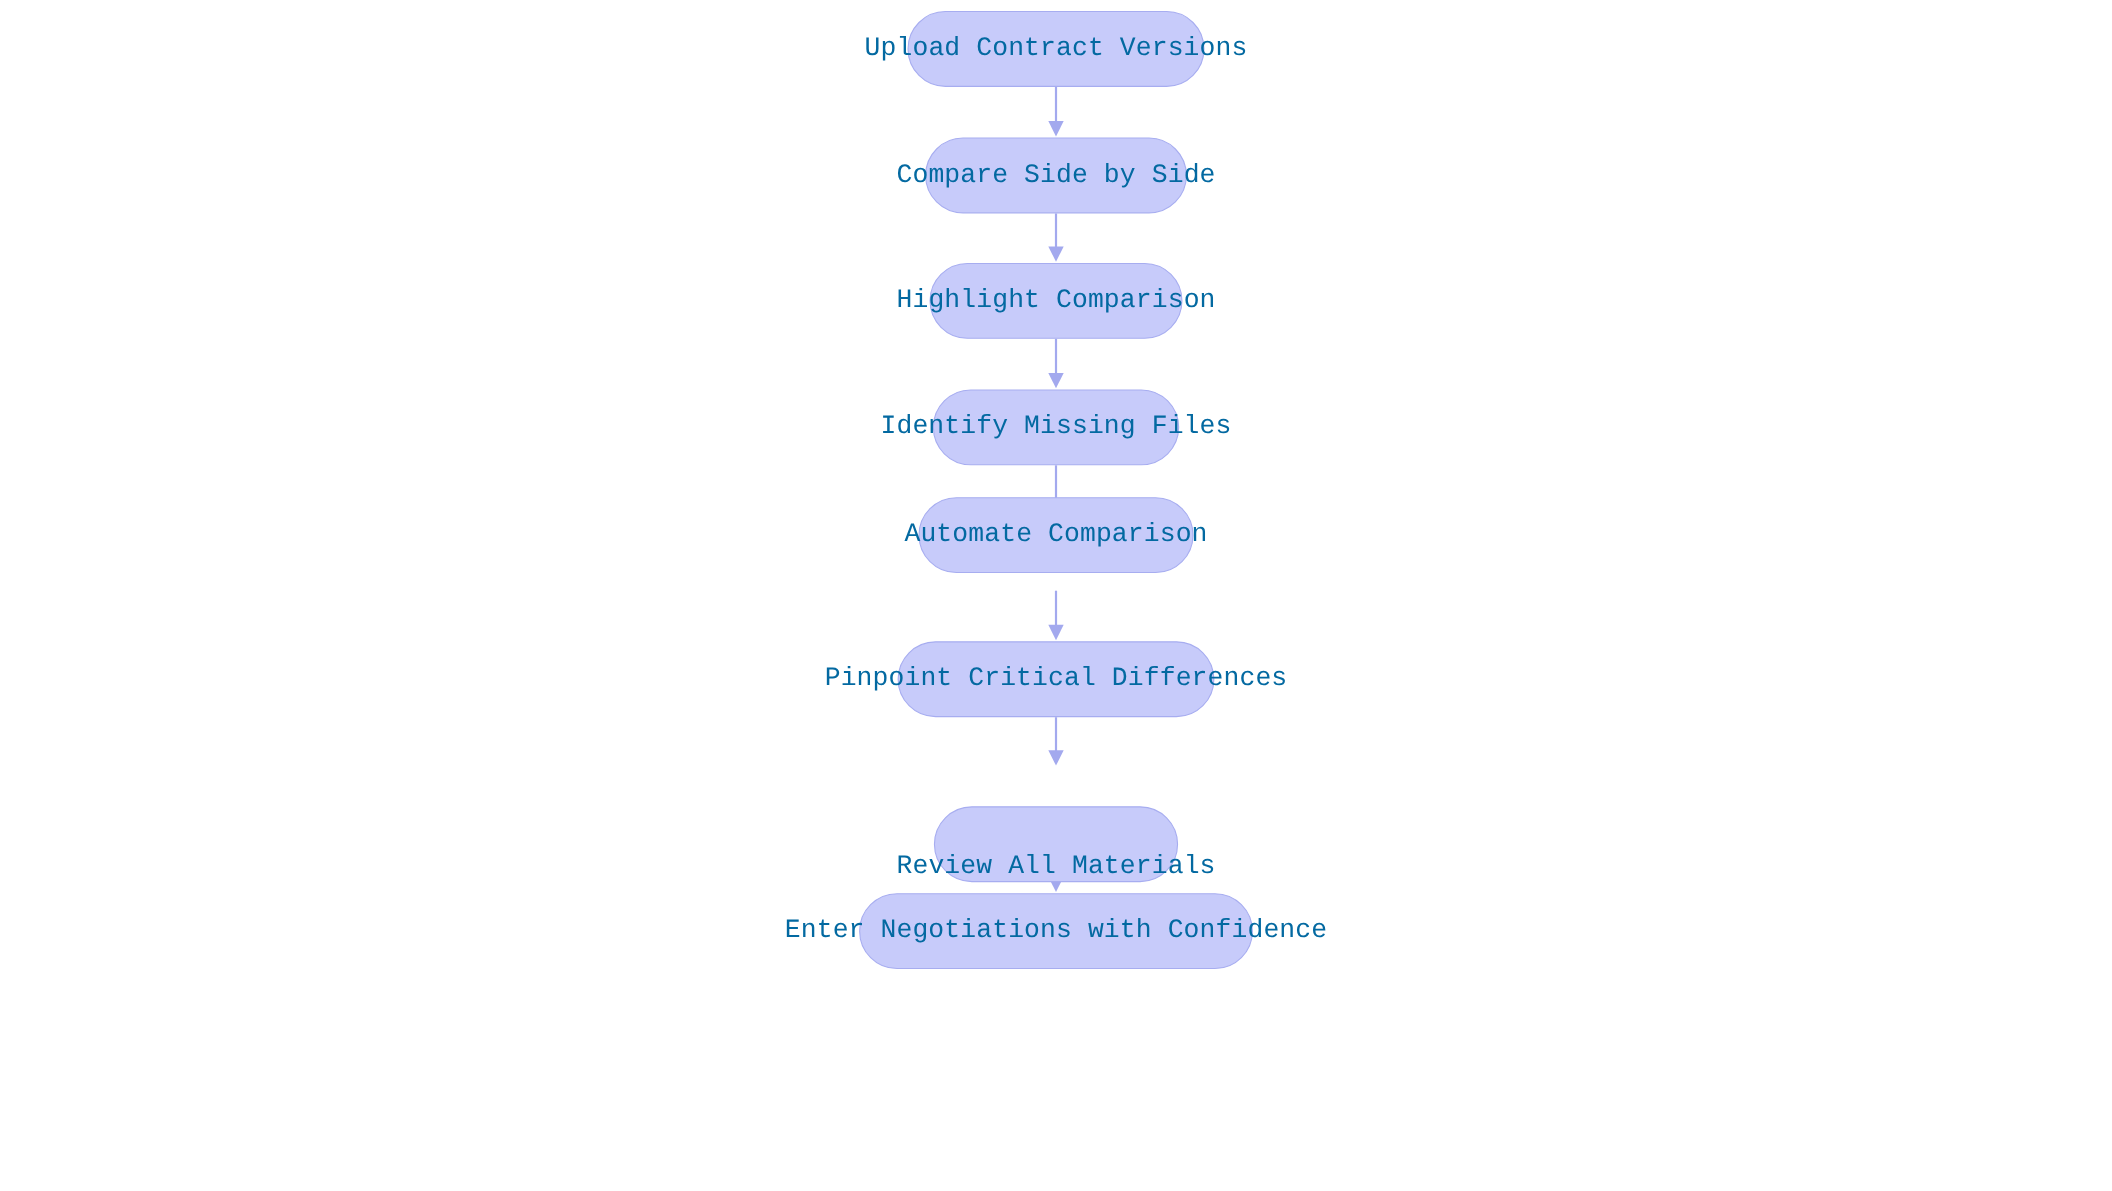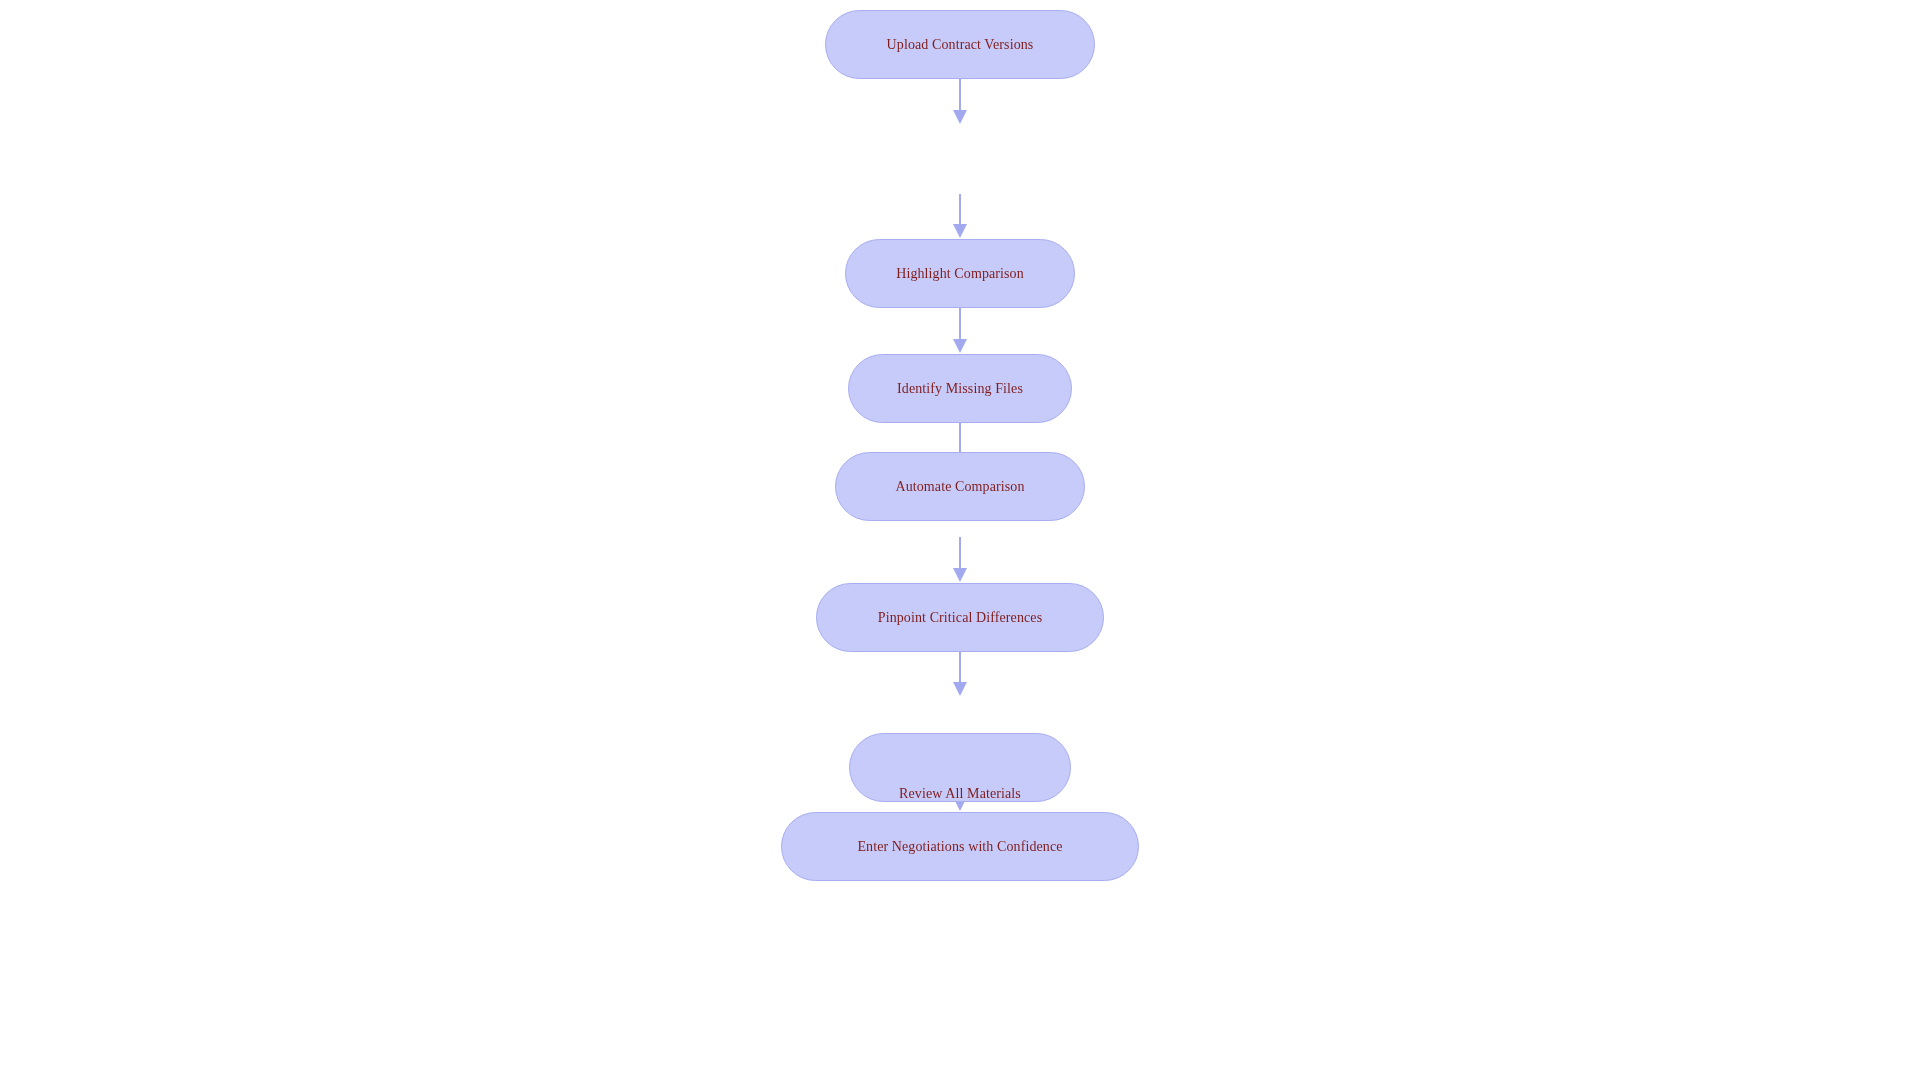--- a/index.html
+++ b/index.html
@@ -38,24 +38,24 @@
     border-radius: 36px;
     background: #c7cbfa;
     display: flex;
     align-items: center;
     justify-content: center;
     transform: translateX(-50%);
     left: 960px;
   }
 
   .flow-node-label {
-    font-family: Liberation Serif, serif;
-    font-size: 14px;
+    font-family: Liberation Mono, monospace;
+    font-size: 24px;
     line-height: 1;
-    color: #7f1d1d;
+    color: #0369a1;
     white-space: nowrap;
     letter-spacing: 0.1px;
   }
 
   
   .flow-edge {
     position: absolute;
     left: 960px;
     transform: translateX(-50%);
     width: 24px;
@@ -118,20 +118,23 @@
       <svg width="24" height="46" viewBox="0 0 24 46">
         <line x1="12" y1="0" x2="12" y2="36" stroke="#a3a9ee" stroke-width="2"></line>
         <polygon points="12,45 5,31 19,31" fill="#a3a9ee"></polygon>
       </svg>
     </div>
 
     <div class="flow-node" style="top:10px; width:270px;">
       <span class="flow-node-label">Upload Contract Versions</span>
     </div>
 
+    <div class="flow-node" style="top:125px; width:238px;">
+      <span class="flow-node-label">Compare Side by Side</span>
+    </div>
 
     <div class="flow-node" style="top:239px; width:230px;">
       <span class="flow-node-label">Highlight Comparison</span>
     </div>
 
     <div class="flow-node" style="top:354px; width:224px;text-align:right;">
       <span class="flow-node-label">Identify Missing Files</span>
     </div>
 
     <div class="flow-node" style="top:452px; width:250px;">

